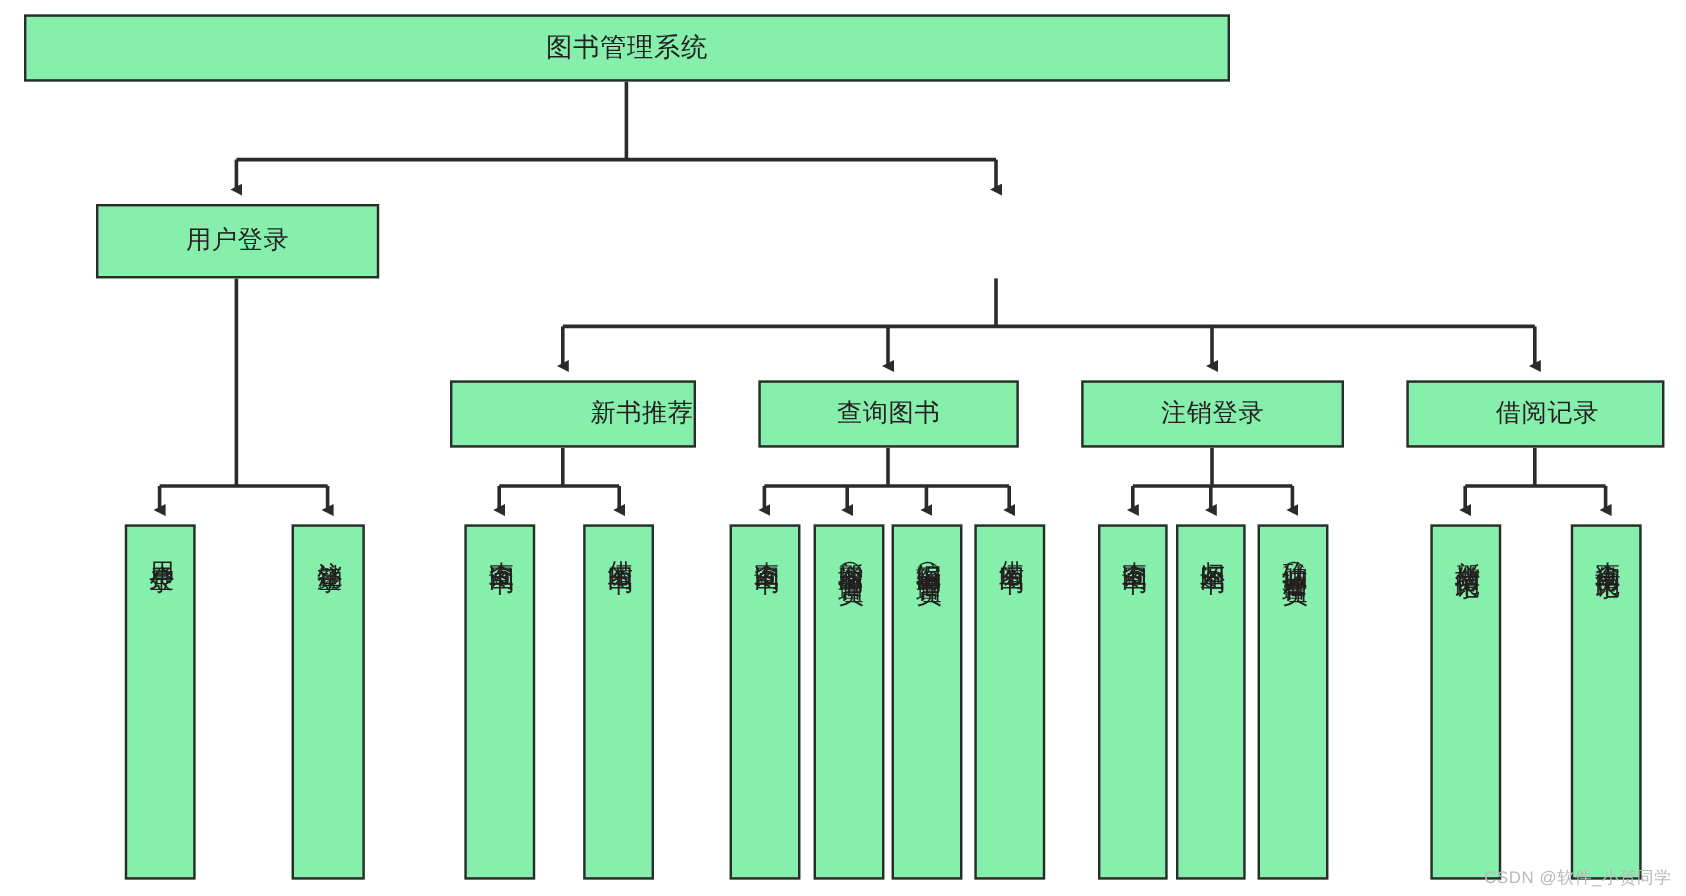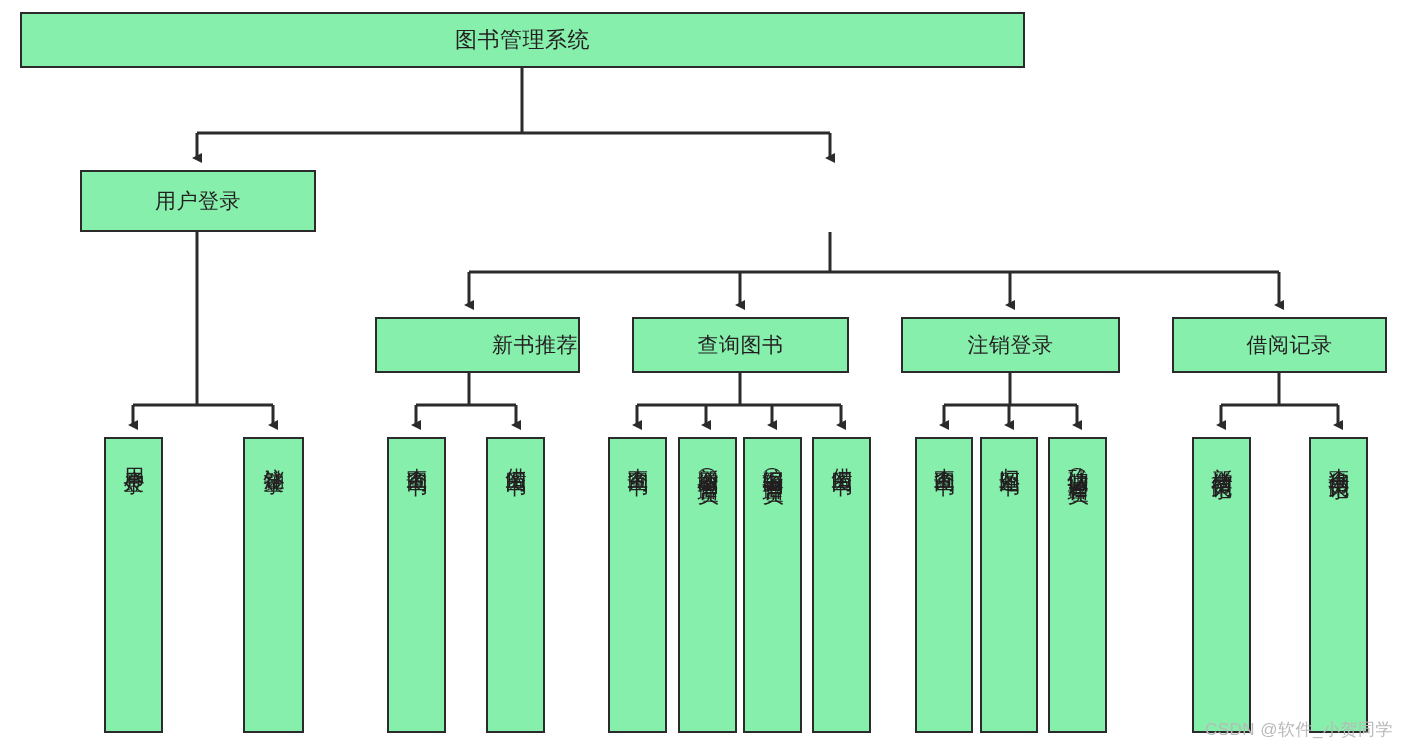--- a/index.html
+++ b/index.html
@@ -56,21 +56,21 @@
     line-height: 1.28;
     letter-spacing: 2.5px;
   }
   .node.lvl0 .label { font-size: 22px; }
   .node.lvl1 .label { font-size: 21px; }
   .node.lvl2 .label { font-size: 21px; }
   .watermark {
     position: absolute;
     right: 12px;
     bottom: 6px;
-    font-size: 17px;
+    font-size: 14px;
     color: #b9b9b9;
     letter-spacing: 0.5px;
     z-index: 5;
     white-space: nowrap;
   }
 </style>
 </head>
 <body>
 
 <div id="canvas">

